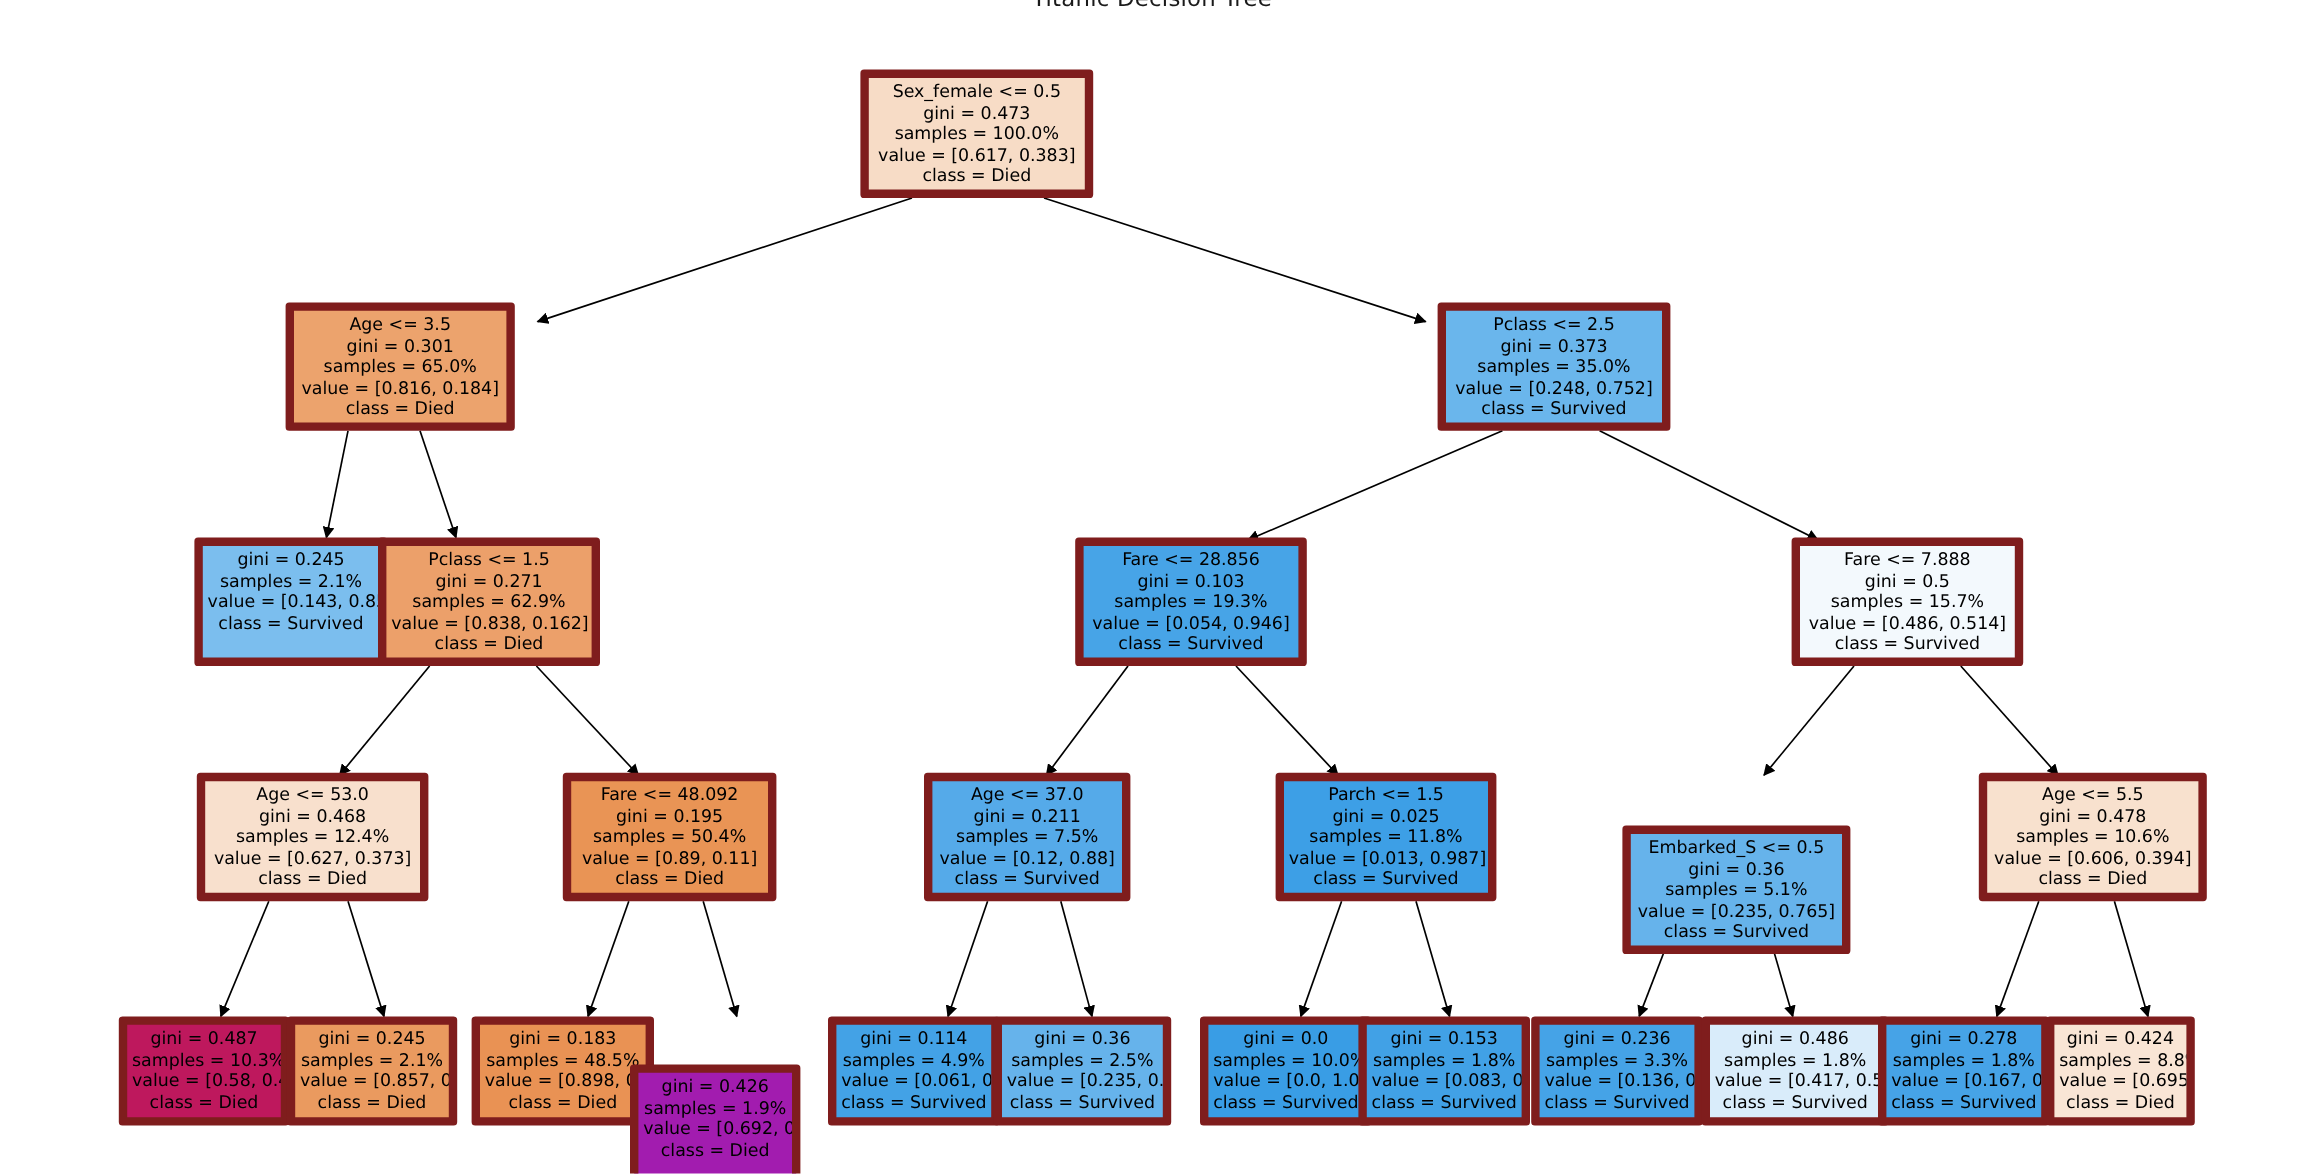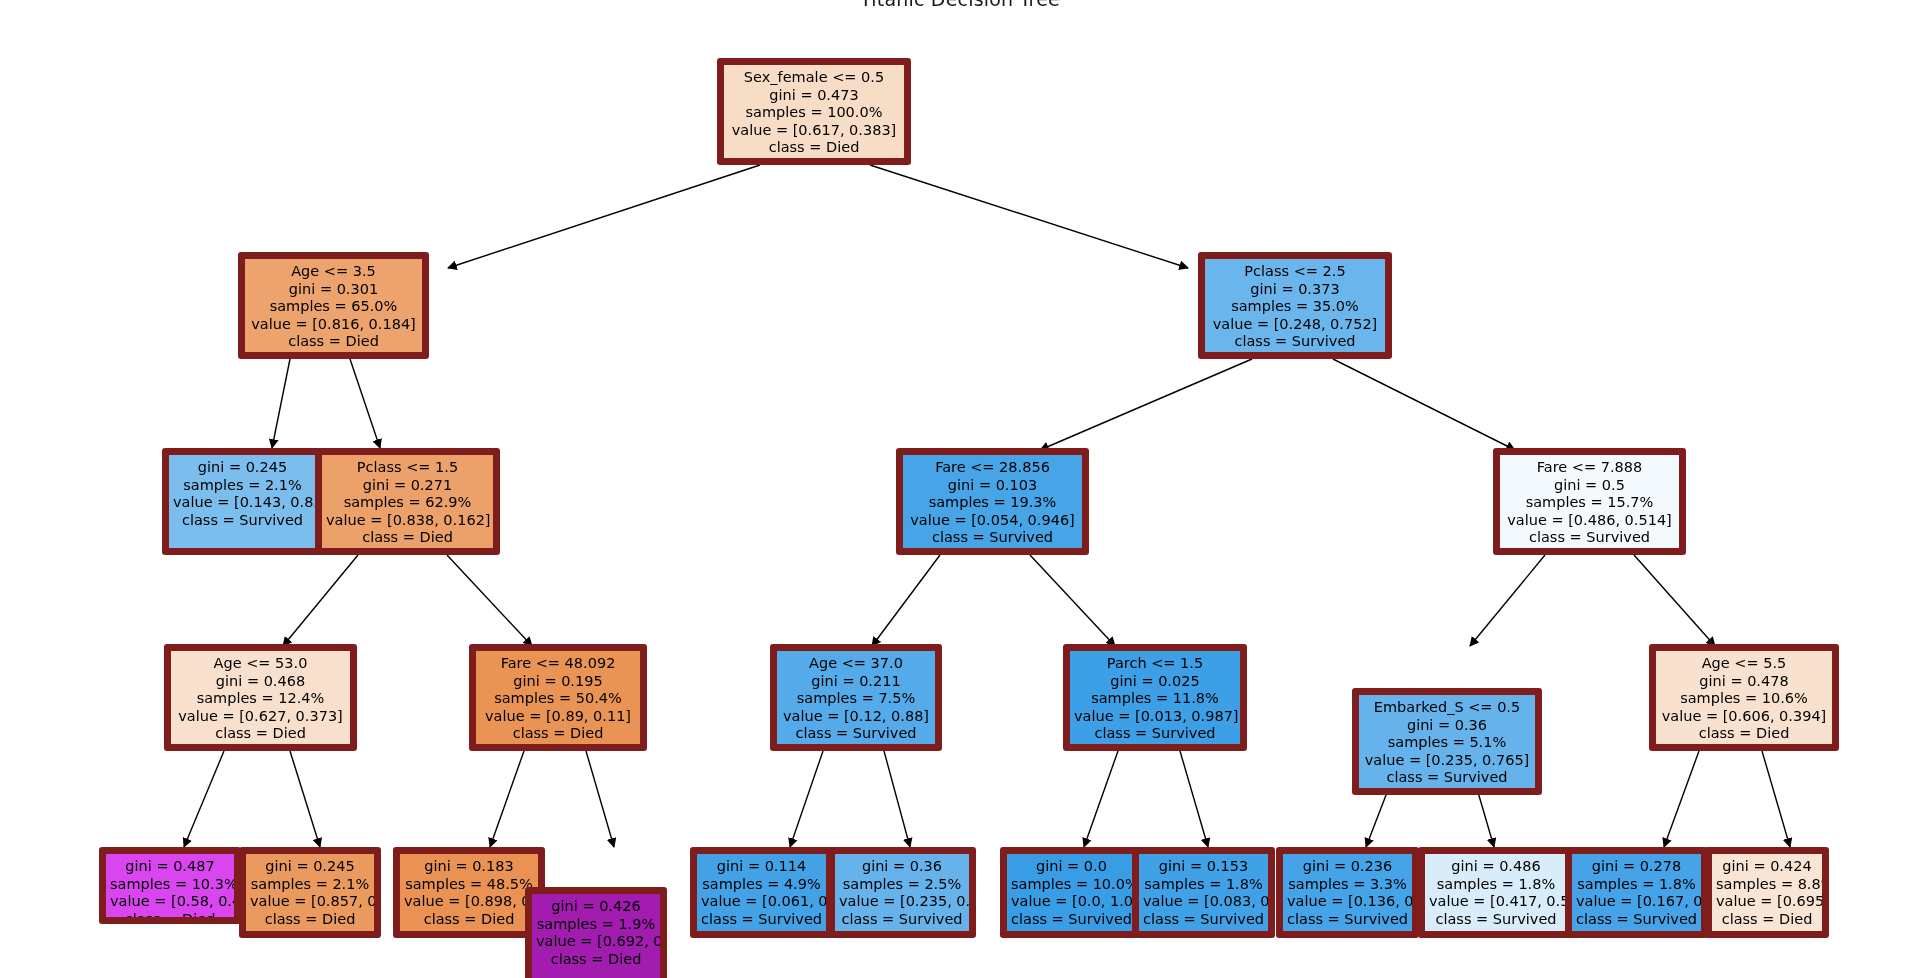--- a/index.html
+++ b/index.html
@@ -175,21 +175,21 @@
         <span class="ln">value = [0.235, 0.765]</span>
         <span class="ln">class = Survived</span>
       </div>
       <div class="node" style="left: 1649px; top: 644px; width: 190px; height: 107px; background: rgb(248, 225, 206);">
         <span class="ln">Age &lt;= 5.5</span>
         <span class="ln">gini = 0.478</span>
         <span class="ln">samples = 10.6%</span>
         <span class="ln">value = [0.606, 0.394]</span>
         <span class="ln">class = Died</span>
       </div>
-      <div class="node" style="left: 99px; top: 847px; width: 142px; height: 77px; background: #d946ef;">
+      <div class="node" style="left: 99px; top: 847px; width: 142px; height: 91px; background: #be185d;">
         <span class="ln">gini = 0.487</span>
         <span class="ln">samples = 10.3%</span>
         <span class="ln">value = [0.58, 0.42]</span>
         <span class="ln">class = Died</span>
       </div>
       <div class="node" style="left: 239px; top: 847px; width: 142px; height: 91px; background: rgb(234, 154, 95);">
         <span class="ln">gini = 0.245</span>
         <span class="ln">samples = 2.1%</span>
         <span class="ln">value = [0.857, 0.143]</span>
         <span class="ln">class = Died</span>

